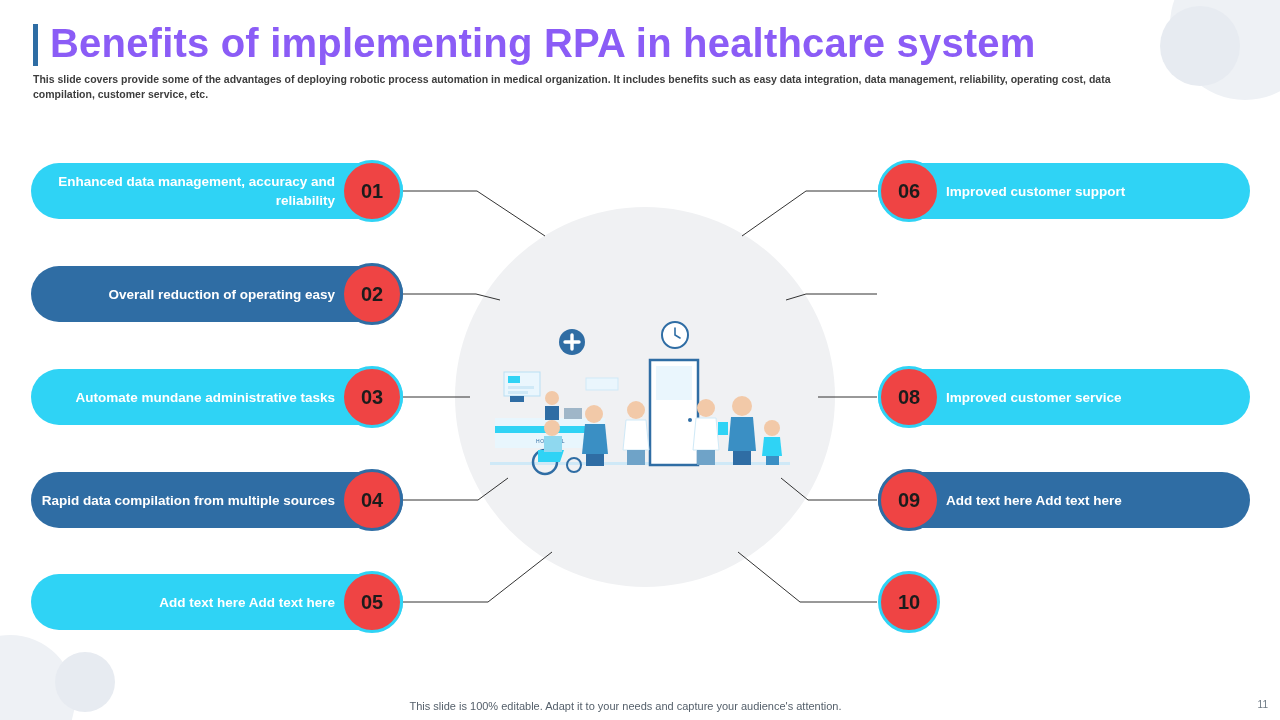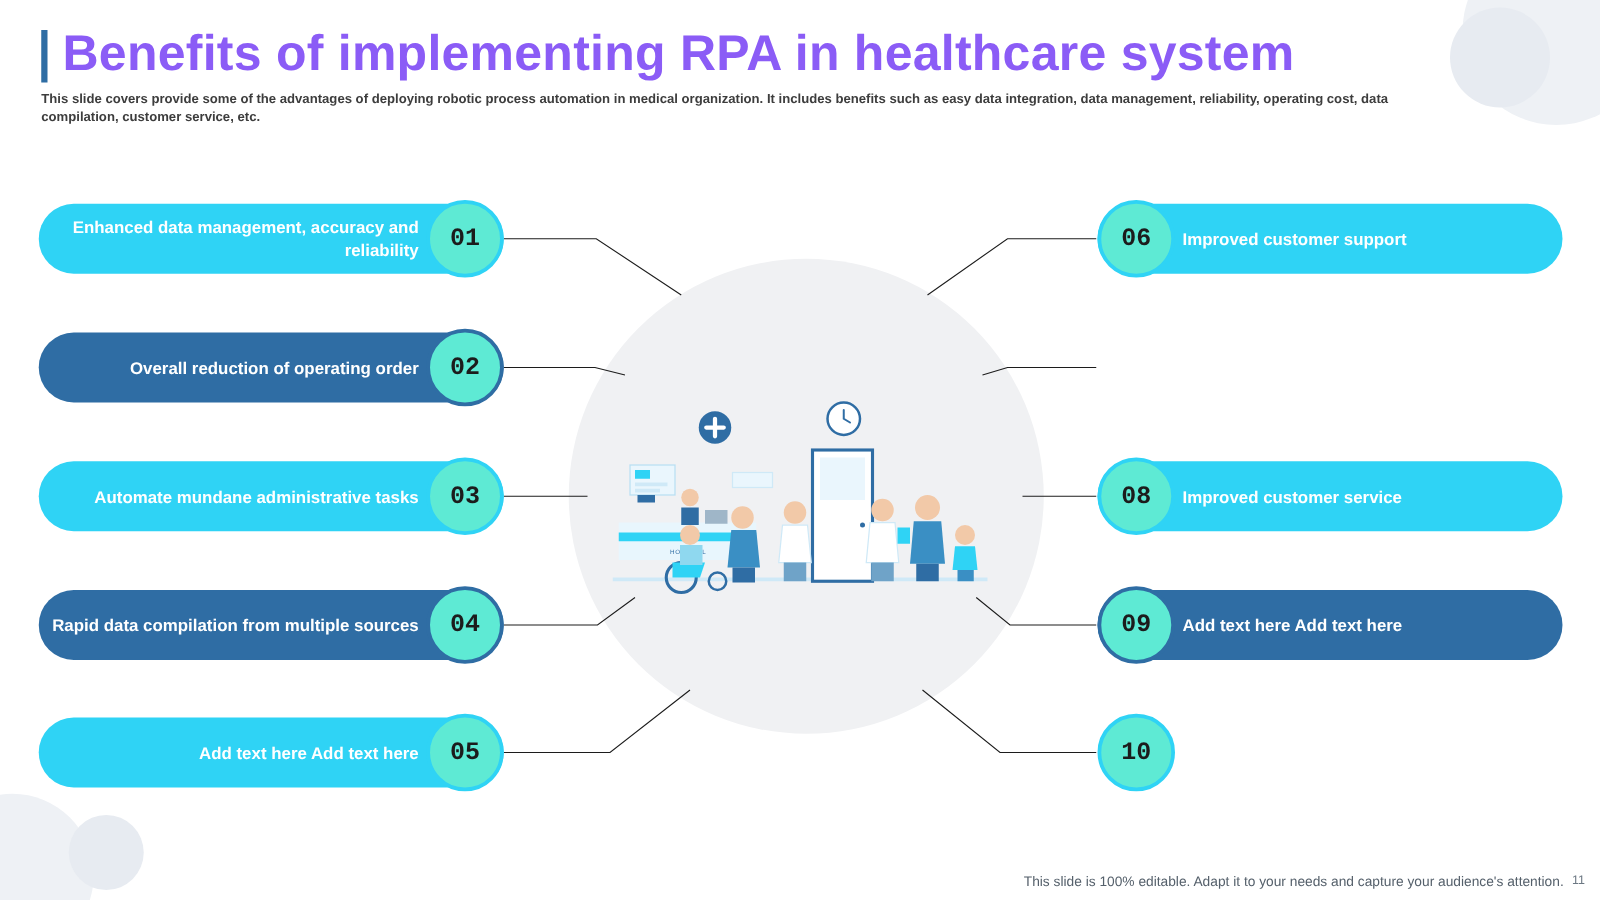--- a/index.html
+++ b/index.html
@@ -112,40 +112,39 @@
   .row.right .pill { justify-content: flex-start; padding-left: 68px; text-align: left; }
 
   .pill.cyan { background: #2fd3f5; }
   .pill.blue { background: #2f6da4; }
 
   .badge {
     position: absolute;
     width: 62px;
     height: 62px;
     border-radius: 50%;
-    background: #5eead4;
+    background: #ef4444;
     display: flex;
     align-items: center;
     justify-content: center;
     font-size: 20px;
     font-weight: bold;
     box-sizing: border-box;
-    font-family: Liberation Mono, monospace;
   }
   .row.left .badge  { right: 0; }
   .row.right .badge { left: 0; }
   .badge.cyan { border: 3px solid #2fd3f5; color: #1c1c1c; }
   .badge.blue { border: 3px solid #2f6da4; color: #1c1c1c; }
 
   .footer {
     position: absolute;
     left: 0;
     top: 700px;
     width: 1251px;
-    text-align: right;
+    text-align: center;
     font-size: 11px;
     color: #55606b;
   }
   .page-num {
     position: absolute;
     right: 12px;
     top: 699px;
     font-size: 10px;
     color: #6c7883;
   }
@@ -236,21 +235,21 @@
     <path d="M877 500 H808 L781 478"></path>
     <path d="M877 602 H800 L738 552"></path>
   </g>
 </svg>
 
 <div class="row left" style="top:159px">
   <div class="pill cyan">Enhanced data management, accuracy and reliability</div>
   <div class="badge cyan">01</div>
 </div>
 <div class="row left" style="top:262px">
-  <div class="pill blue">Overall reduction of operating order</div>
+  <div class="pill blue">Overall reduction of operating easy</div>
   <div class="badge blue">02</div>
 </div>
 <div class="row left" style="top:365px">
   <div class="pill cyan">Automate mundane administrative tasks</div>
   <div class="badge cyan">03</div>
 </div>
 <div class="row left" style="top:468px">
   <div class="pill blue">Rapid data compilation from multiple sources</div>
   <div class="badge blue">04</div>
 </div>

